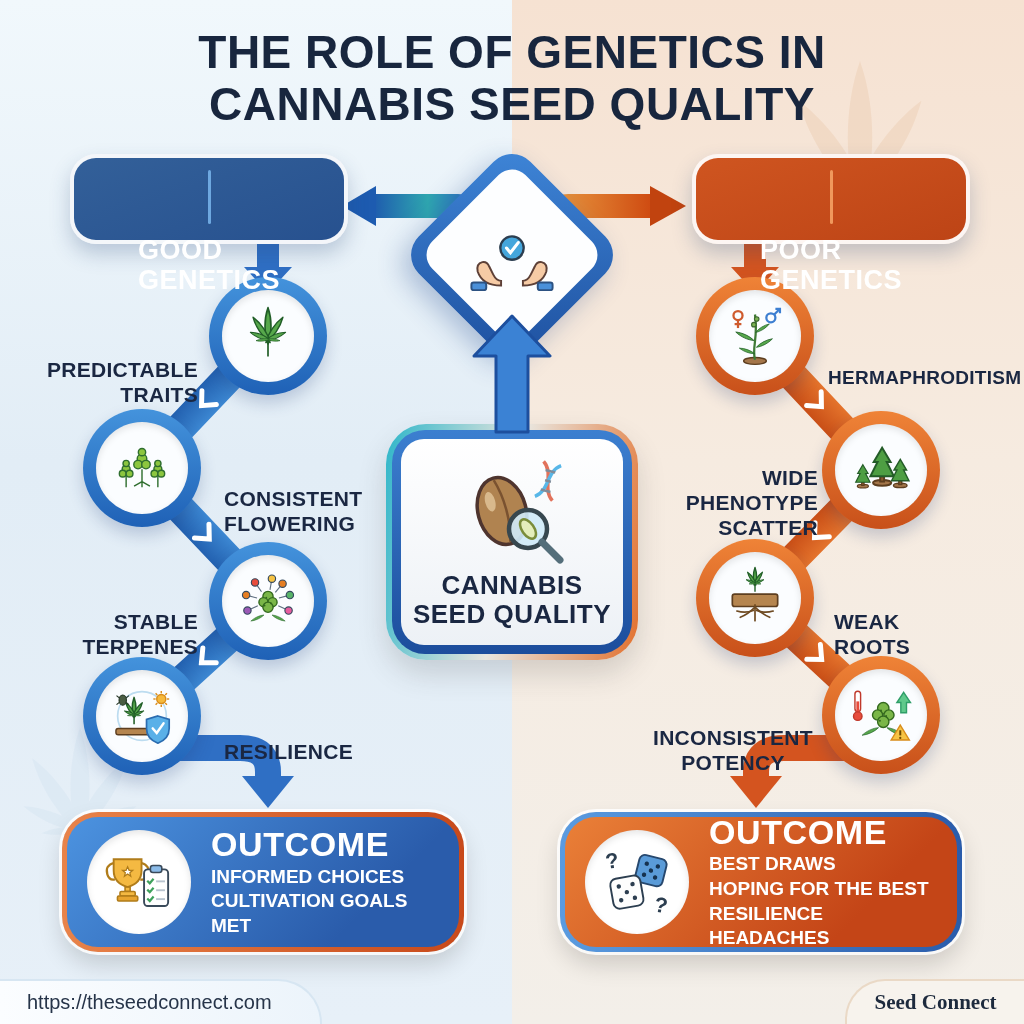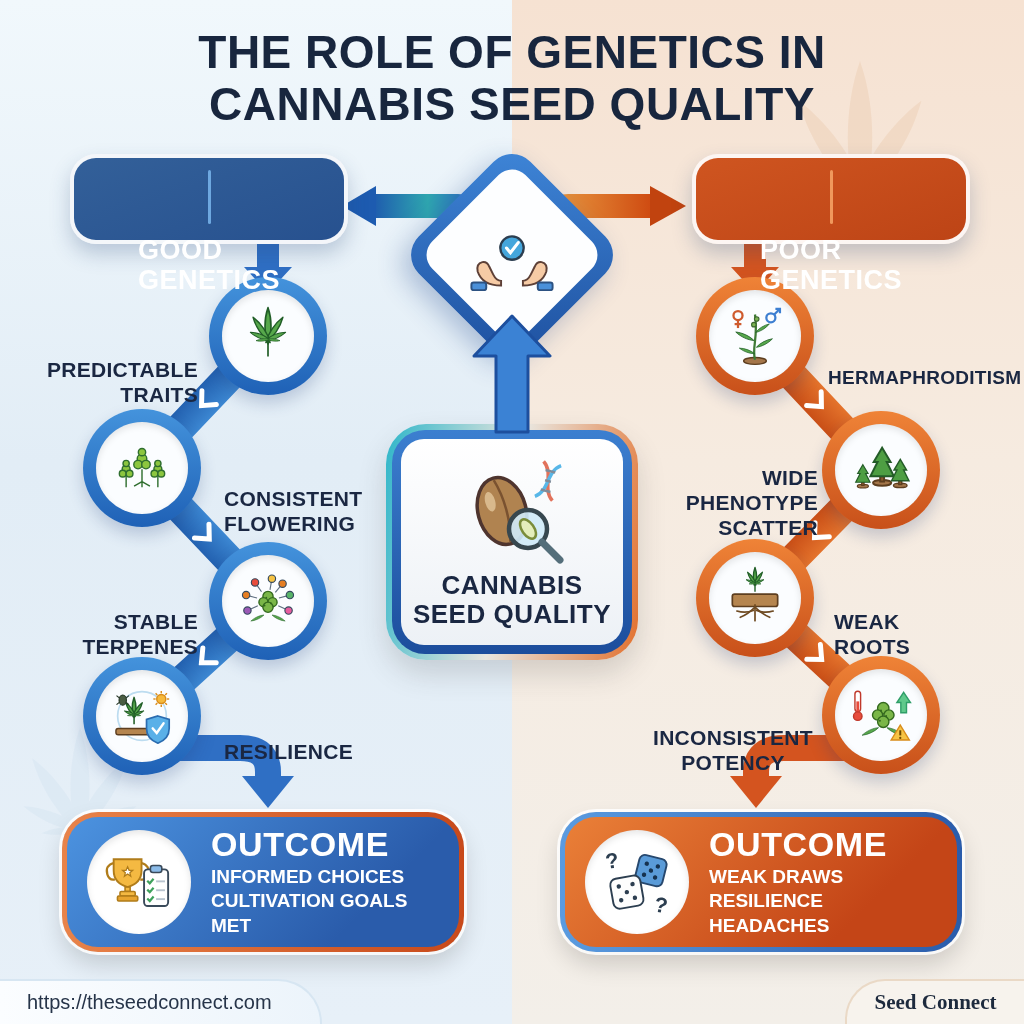--- a/index.html
+++ b/index.html
@@ -554,21 +554,22 @@
               <circle cx="-11" cy="11" r="3.5"></circle>
                 <circle cx="11" cy="11" r="3.5"></circle>
             </g>
           </g>
           <text x="-38" y="-22" font-size="34" font-weight="bold" fill="#2c3e50" text-anchor="middle" transform="rotate(-8 -38 -22)">?</text>
           <text x="36" y="48" font-size="34" font-weight="bold" fill="#2c3e50" text-anchor="middle" transform="rotate(10 36 48)">?</text>
         </svg>
       </div>
       <div>
         <div class="outcome-title">OUTCOME</div>
-        <div class="outcome-line">WEAK DRAWS</div>
+        <div class="outcome-line">BEST DRAWS</div>
+        <div class="outcome-line">HOPING FOR THE BEST</div>
         <div class="outcome-line">RESILIENCE HEADACHES</div>
       </div>
     </div>
   </div>
 
   <div class="abs footer-left">
     <span>https://theseedconnect.com</span>
   </div>
   <div class="abs footer-right">
     <span>Seed Connect</span>

